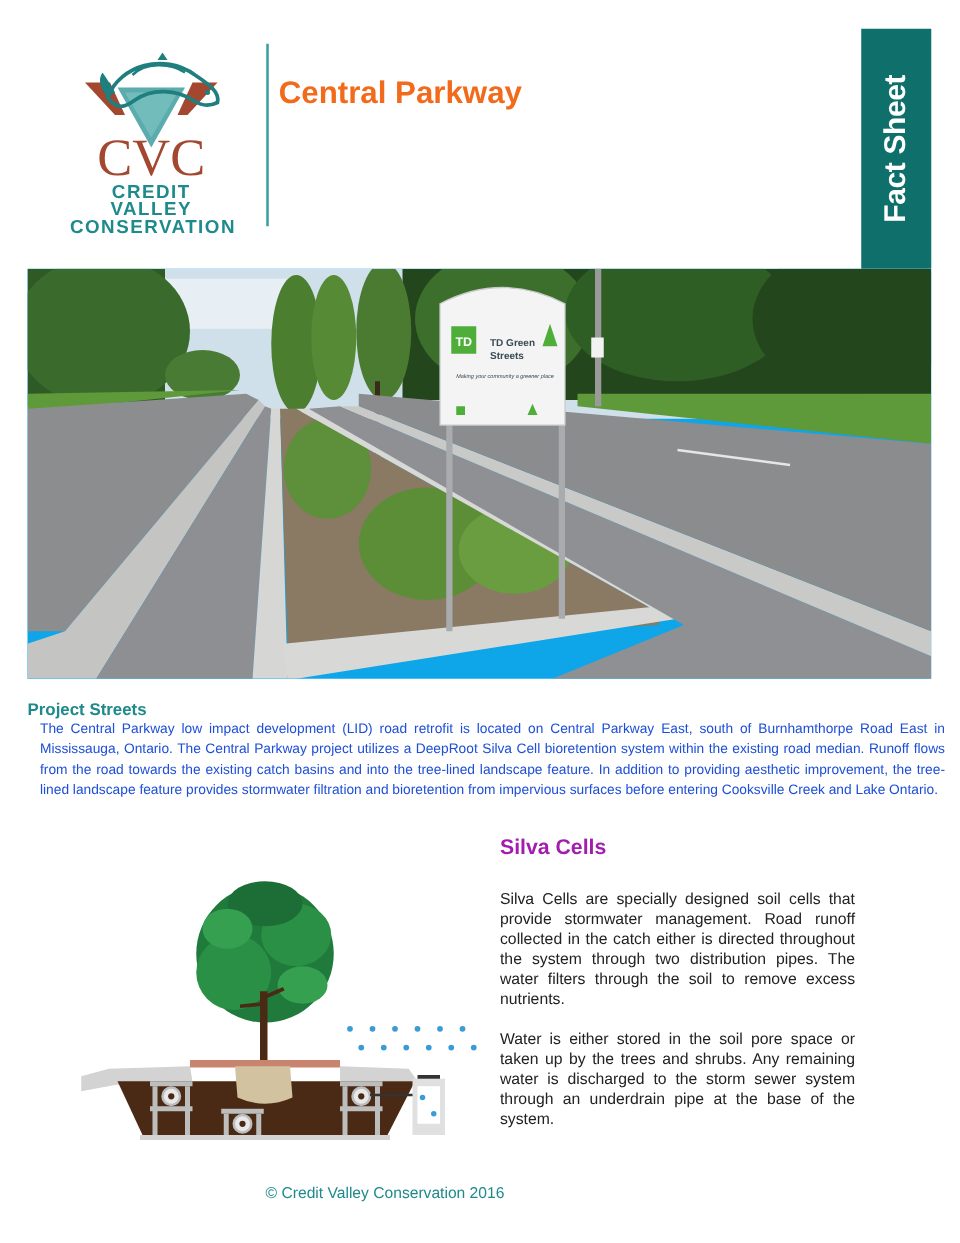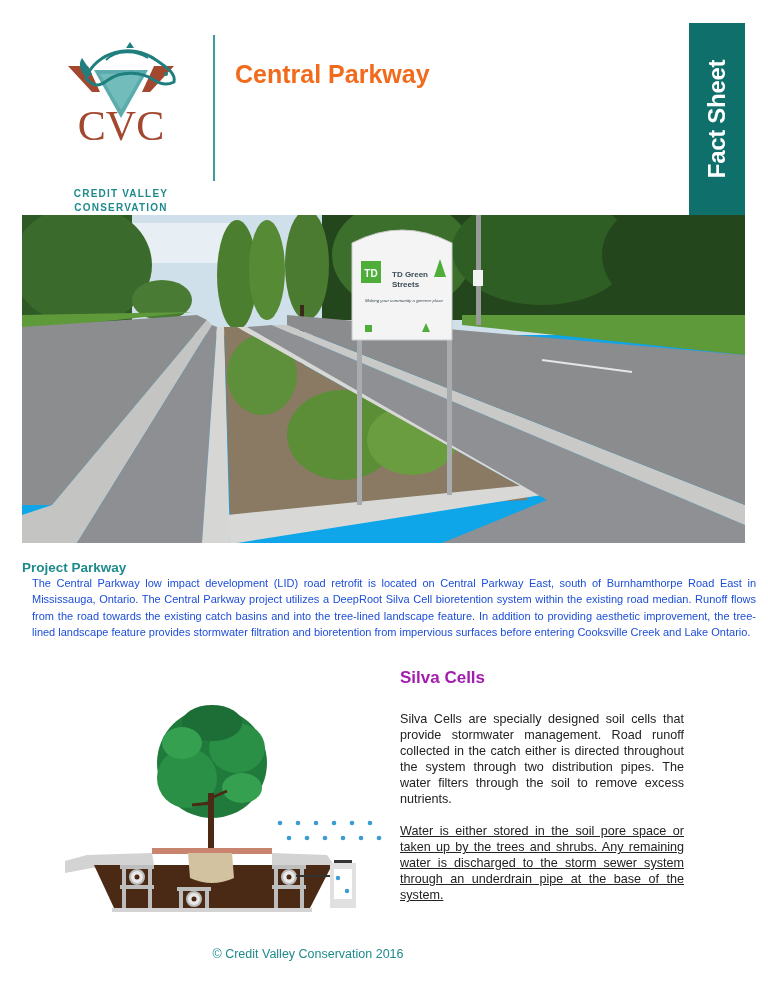--- a/index.html
+++ b/index.html
@@ -4,25 +4,25 @@
 <style>
   html, body { margin: 0; padding: 0; background: #ffffff; }
   body { width: 768px; height: 994px; position: relative; overflow: hidden;
          font-family: "Liberation Sans", sans-serif; color: #222; }
 
   
   .logo { position: absolute; left: 56px; top: 40px; width: 130px; height: 145px; }
   .logo svg { display: block; }
   .logo-text { position: absolute; left: 0; top: 107px; width: 130px; text-align: center;
                font-family: "Liberation Sans", sans-serif; font-weight: bold; color: #1f8a8c;
-               font-size: 10px; letter-spacing: 1.2px; line-height: 14px; margin-top: 40px; }
+               font-size: 15px; letter-spacing: 1.2px; line-height: 14px; }
 
   .divider { position: absolute; left: 213px; top: 35px; width: 2px; height: 146px; background: #3a9ea0; }
 
-  .title { position: absolute; left: 235px; top: 60px; font-size: 25px; font-weight: bold; color: #f26a1b; }
+  .title { position: absolute; left: 223px; top: 60px; font-size: 25px; font-weight: bold; color: #f26a1b; }
   .meta { position: absolute; left: 235px; top: 114px; font-size: 18px; line-height: 23px; color: #2f9a3a; }
 
   .banner { position: absolute; left: 689px; top: 23px; width: 56px; height: 192px; background: #0f6f6b; }
   .banner-text { position: absolute; left: 50%; top: 50%; transform: translate(-50%, -50%) rotate(-90deg);
                  white-space: nowrap; color: #fff; font-weight: bold; font-size: 24px;
                  font-family: "Liberation Sans", sans-serif; letter-spacing: -0.3px; }
 
   
   .photo { position: absolute; left: 22px; top: 215px; width: 723px; height: 328px; overflow: hidden; background: #0ea5e9; }
   .photo svg { display: block; }
@@ -33,21 +33,21 @@
   .section-heading { position: absolute; font-weight: bold; font-size: 13.5px; }
   .overview-heading { left: 22px; top: 560px; color: #1f8a8c; }
   .overview-body { position: absolute; left: 32px; top: 575px; width: 724px; font-size: 11px;
                    line-height: 16.3px; text-align: justify; color: #1d4ed8; }
 
   
   .silva-heading { left: 400px; top: 668px; color: #a21caf; font-size: 17px; }
   .silva-body { position: absolute; left: 400px; width: 284px; font-size: 12.6px; line-height: 16.1px;
                 text-align: justify; color: #222; }
   .silva-p1 { top: 711px; }
-  .silva-p2 { top: 823px; text-decoration: underline; }
+  .silva-p2 { top: 823px; }
 
   .diagram { position: absolute; left: 62px; top: 703px; width: 330px; height: 215px; }
 
   .footer { position: absolute; left: 0; top: 947px; width: 616px; text-align: center;
             font-size: 12.5px; color: #1f8a8c; }
 </style>
 </head>
 <body>
 
 <div class="logo">
@@ -138,21 +138,21 @@
     <rect x="339" y="46" width="20" height="22" fill="#4fae3a"></rect>
     <text x="349" y="62" text-anchor="middle" font-size="10" font-weight="bold" fill="#fff" font-family="Liberation Sans, sans-serif">TD</text>
     <polygon points="418,44 412,62 424,62" fill="#4fae3a"></polygon>
     <rect x="343" y="110" width="7" height="7" fill="#4fae3a"></rect>
     <polygon points="404,108 400,117 408,117" fill="#4fae3a"></polygon>
   </svg>
   <div class="sign-title" style="left:370px; top:55px;">TD Green Streets</div>
   <div class="sign-tag" style="left:327px; top:83px;">Making your community a greener place</div>
 </div>
 
-<div class="section-heading overview-heading">Project Parkway</div>
+<div class="section-heading overview-heading">Project Streets</div>
 <div class="overview-body">The Central Parkway low impact development (LID) road retrofit is located on Central Parkway East, south of Burnhamthorpe Road East in Mississauga, Ontario. The Central Parkway project utilizes a DeepRoot Silva Cell bioretention system within the existing road median. Runoff flows from the road towards the existing catch basins and into the tree-lined landscape feature. In addition to providing aesthetic improvement, the tree-lined landscape feature provides stormwater filtration and bioretention from impervious surfaces before entering Cooksville Creek and Lake Ontario.</div>
 
 <div class="diagram">
   <svg width="330" height="215" viewBox="0 0 330 215">
 
     <ellipse cx="150" cy="60" rx="55" ry="55" fill="#1f7a3c"></ellipse>
     <ellipse cx="125" cy="75" rx="30" ry="30" fill="#2a9046"></ellipse>
     <ellipse cx="175" cy="45" rx="28" ry="25" fill="#2a9046"></ellipse>
     <ellipse cx="150" cy="20" rx="30" ry="18" fill="#1c6e36"></ellipse>
     <ellipse cx="120" cy="40" rx="20" ry="16" fill="#34a050"></ellipse>

